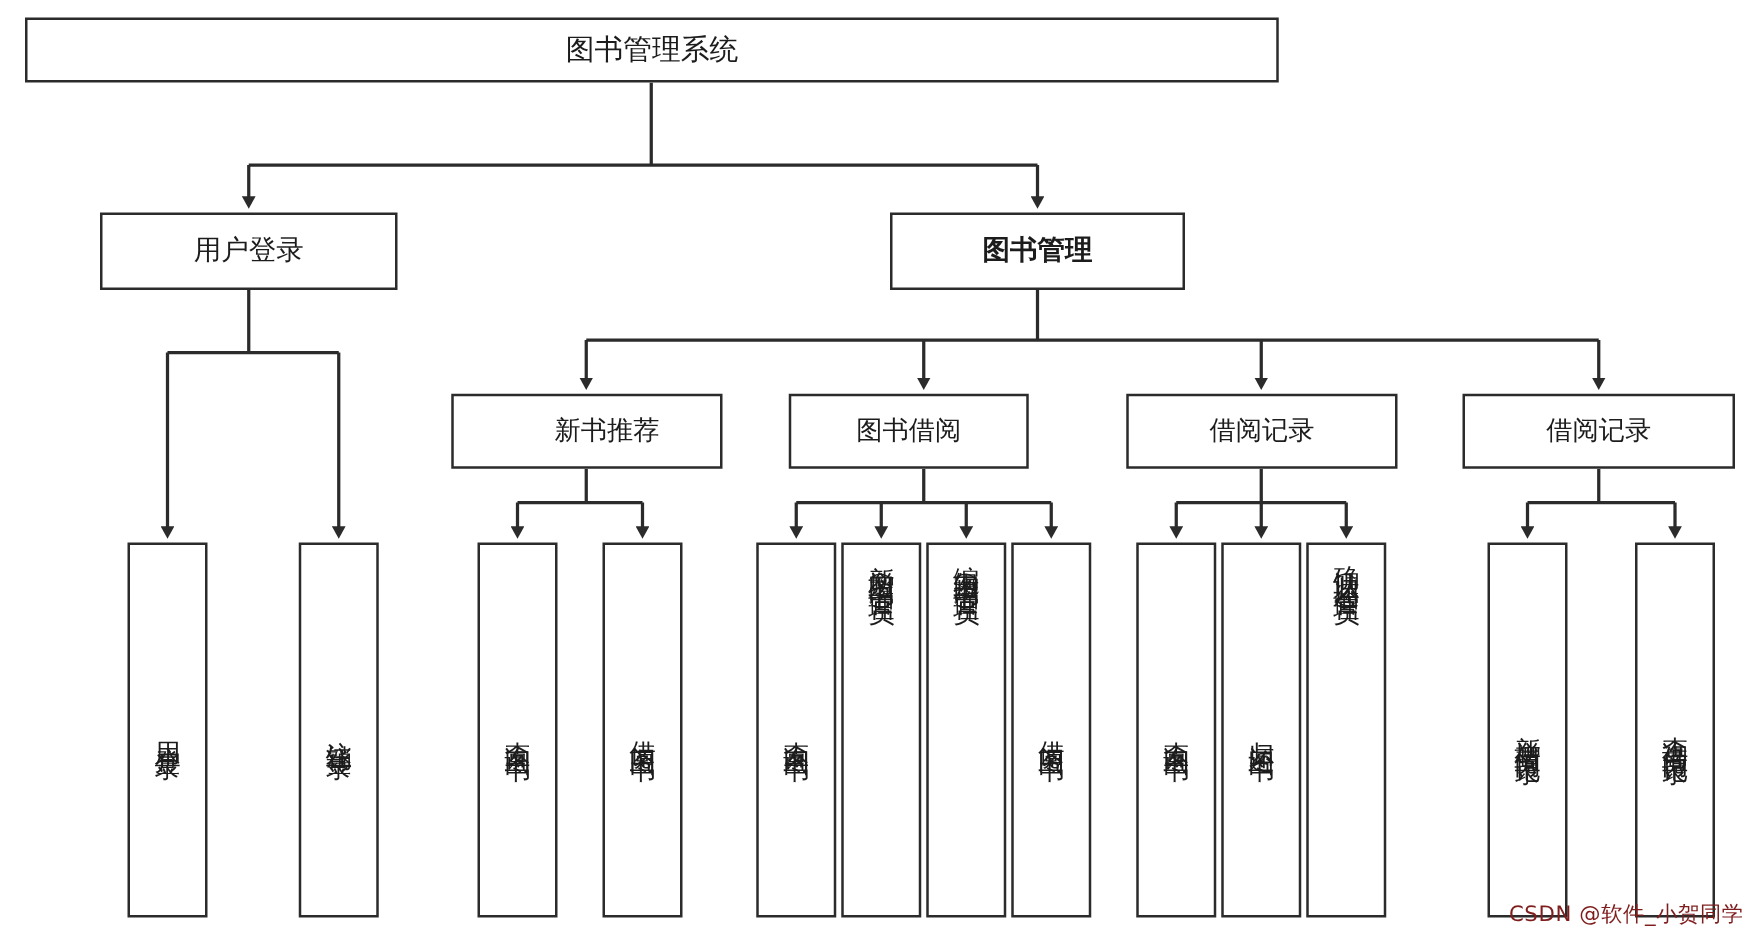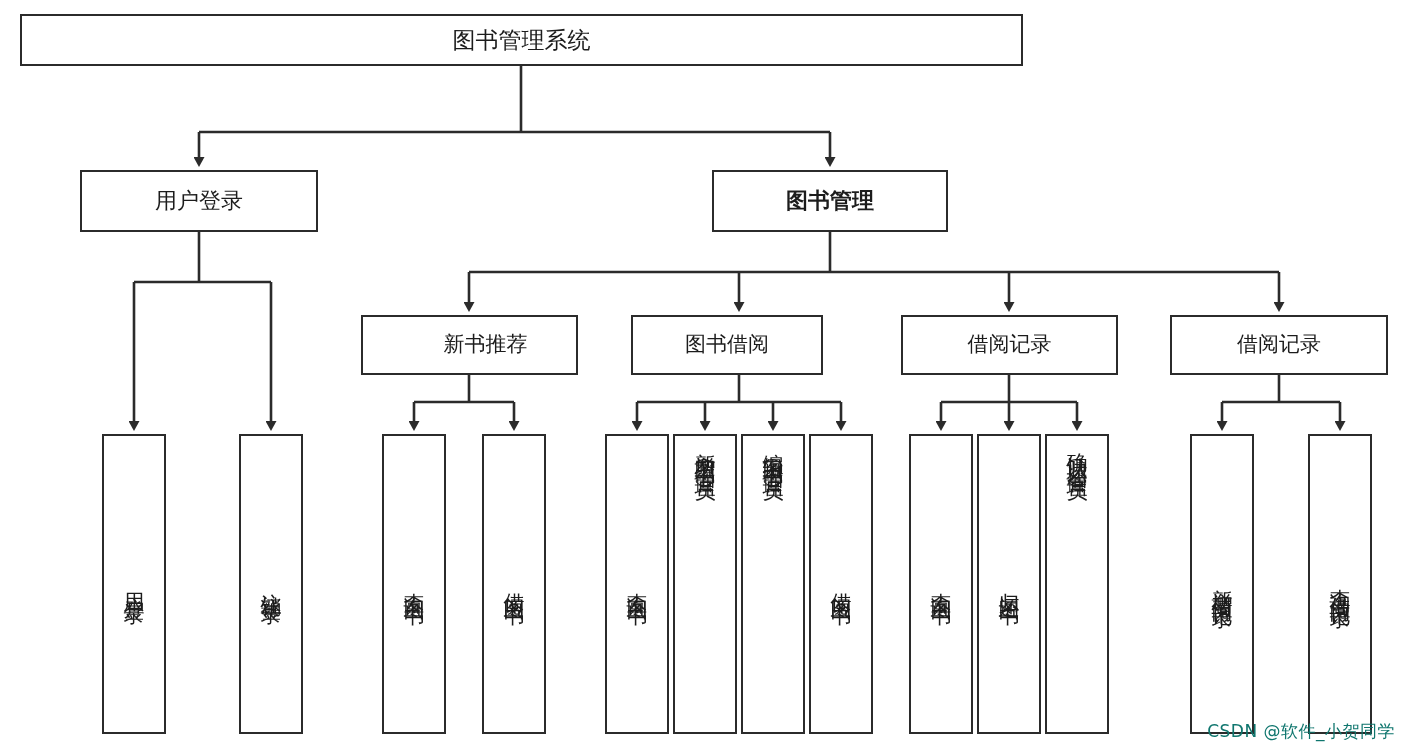--- a/index.html
+++ b/index.html
@@ -60,21 +60,21 @@
     display: block;
   }
   .node.leaf.center-v {
     align-items: center;
   }
   .watermark {
     position: absolute;
     right: 10px;
     bottom: 4px;
     font-size: 17px;
-    color: #0f766e;
+    color: #7f1d1d;
     letter-spacing: 0.5px;
     z-index: 3;
     white-space: nowrap;
     text-align: right;
   }
 </style>
 </head>
 <body>
 
 <div id="canvas">

